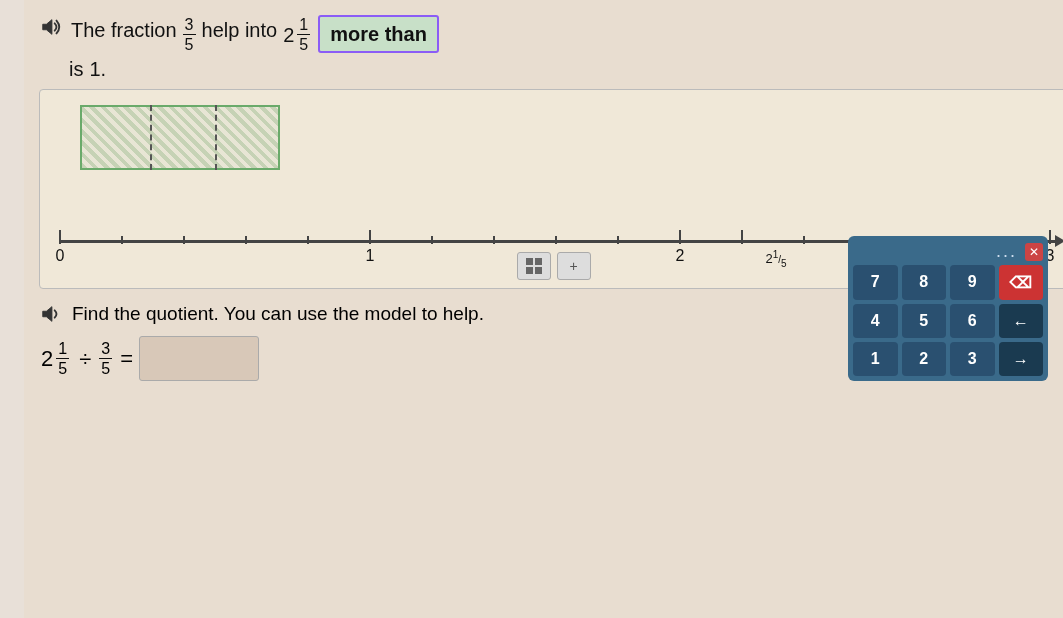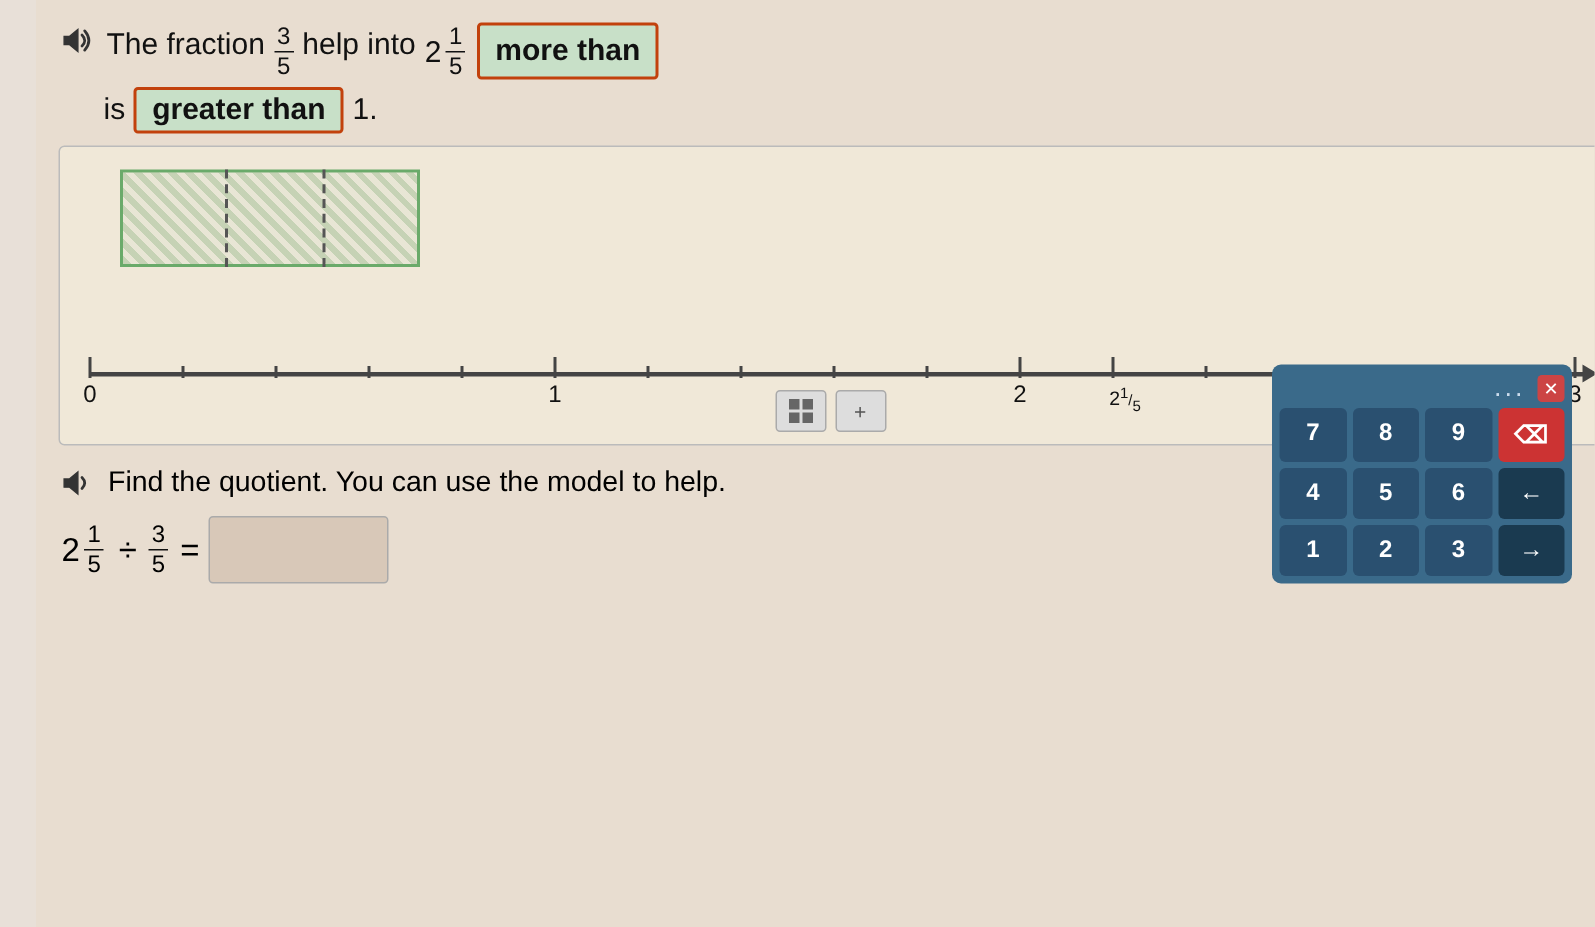--- a/index.html
+++ b/index.html
@@ -68,21 +68,21 @@
       vertical-align: middle;
       margin: 0 2px;
     }
     .mixed-number .whole {
       font-size: 20px;
     }
 
     .highlight-box {
       display: inline-block;
       background: #c8e0c8;
-      border: 2px solid #c2410c;
+      border: 2px solid #8b5cf6;
       padding: 2px 10px;
       border-radius: 3px;
       font-size: 20px;
       font-weight: bold;
     }
 
     .second-line {
       display: flex;
       align-items: center;
       font-size: 20px;
@@ -315,21 +315,20 @@
       <span class="fraction">
         <span class="numer">1</span>
         <span class="denom">5</span>
       </span>
     </span>
     <span class="highlight-box">more than</span>
   </div>
 
   <div class="second-line">
     <span>is</span>
-    <span class="highlight-box">greater than</span>
     <span>1.</span>
   </div>
 
   <div class="number-line-container">
 
     <div class="shaded-rect"></div>
     <div class="shaded-rect-dashed-line1"></div>
     <div class="shaded-rect-dashed-line2"></div>
 
     <div class="number-line">
@@ -347,21 +346,21 @@
 
       <div class="tick" style="height:14px; left:620px; bottom:-1px;"></div>
       <span class="tick-label" style="left:620px; bottom:-22px;">2</span>
 
       <div class="tick" style="height:8px; left:372px; bottom:-1px;"></div>
       <div class="tick" style="height:8px; left:434px; bottom:-1px;"></div>
       <div class="tick" style="height:8px; left:496px; bottom:-1px;"></div>
       <div class="tick" style="height:8px; left:558px; bottom:-1px;"></div>
 
       <div class="tick" style="height:14px; left:682px; bottom:-1px;"></div>
-      <span class="tick-label" style="left:690px; bottom:-26px; font-size:13px;">2<span style="font-size:10px; vertical-align:super;">1</span><span style="font-size:10px;">/</span><span style="font-size:10px; vertical-align:sub;">5</span></span>
+      <span class="tick-label" style="left:716px; bottom:-26px; font-size:13px;">2<span style="font-size:10px; vertical-align:super;">1</span><span style="font-size:10px;">/</span><span style="font-size:10px; vertical-align:sub;">5</span></span>
 
       <div class="tick" style="height:8px; left:744px; bottom:-1px;"></div>
       <div class="tick" style="height:8px; left:806px; bottom:-1px;"></div>
       <div class="tick" style="height:8px; left:868px; bottom:-1px;"></div>
       <div class="tick" style="height:8px; left:930px; bottom:-1px;"></div>
 
       <div class="tick" style="height:14px; left:990px; bottom:-1px;"></div>
       <span class="tick-label" style="left:990px; bottom:-22px;">3</span>
     </div>
 

